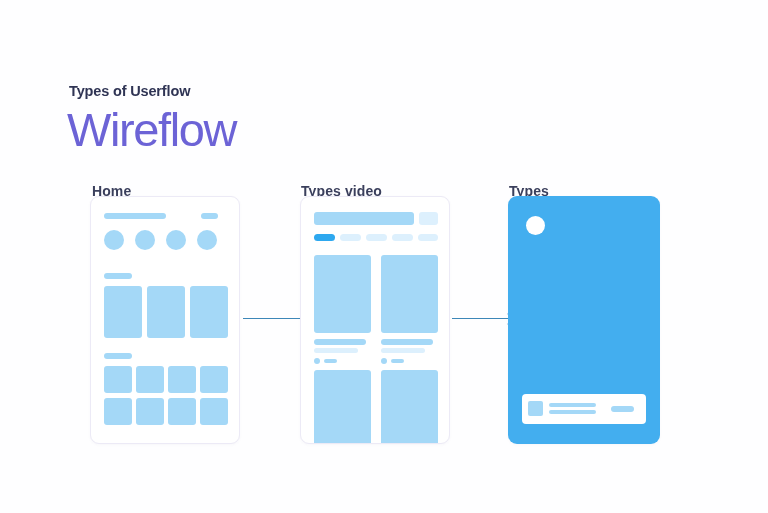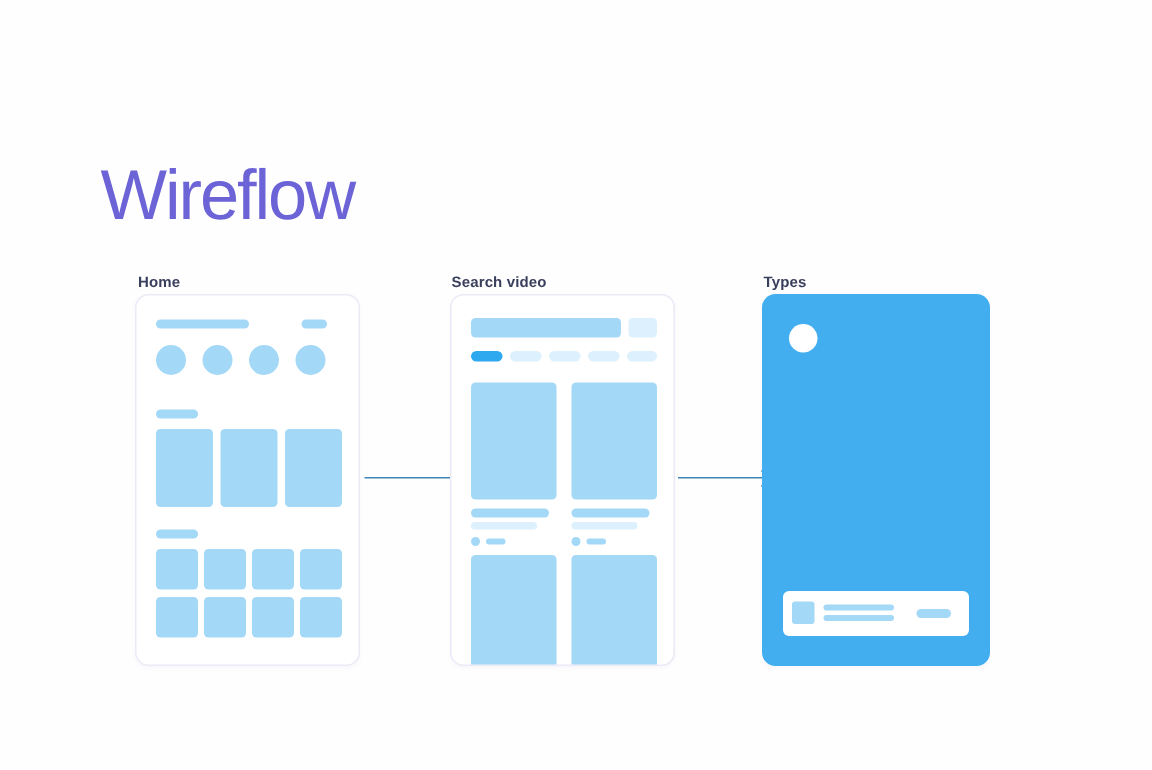--- a/index.html
+++ b/index.html
@@ -41,21 +41,21 @@
     line-height: 52px;
     font-weight: 400;
     letter-spacing: -1.4px;
     color: #6c63d6;
     white-space: nowrap;
   }
 
   
   .card-label {
     position: absolute;
-    font-size: 10px;
+    font-size: 14px;
     font-weight: 700;
     letter-spacing: 0.1px;
     color: #3a3f5c;
     white-space: nowrap;
   }
   .screen {
     position: absolute;
     box-sizing: border-box;
     background: #ffffff;
     border: 1px solid #eceaf6;
@@ -125,20 +125,21 @@
     width: 124px; height: 30px;
     background: #ffffff;
     border-radius: 4px;
   }
 </style>
 </head>
 <body>
 
 <div class="stage">
 
+  <div class="eyebrow">Types of Userflow</div>
   <div class="bigtitle">Wireflow</div>
 
   <div class="card-label" id="label-home">Home</div>
   <div class="screen" id="screen-home">
 
     <div class="blk pill" style="left:13px;top:16px;width:62px;height:6px;"></div>
     <div class="blk pill" style="left:110px;top:16px;width:17px;height:6px;"></div>
 
     <div class="blk circle" style="left:13px;top:33px;width:20px;height:20px;"></div>
     <div class="blk circle" style="left:44px;top:33px;width:20px;height:20px;"></div>
@@ -162,21 +163,21 @@
     <div class="blk r3" style="left:45px;top:201px;width:28px;height:27px;"></div>
     <div class="blk r3" style="left:77px;top:201px;width:28px;height:27px;"></div>
     <div class="blk r3" style="left:109px;top:201px;width:28px;height:27px;"></div>
   </div>
 
   <div class="arrow" id="arrow-1">
     <div class="line"></div>
     <div class="head"></div>
   </div>
 
-  <div class="card-label" id="label-search">Search video</div>
+  <div class="card-label" id="label-search">Types video</div>
   <div class="screen" id="screen-search">
 
     <div class="blk r3" style="left:13px;top:15px;width:100px;height:13px;"></div>
     <div class="blk soft r3" style="left:118px;top:15px;width:19px;height:13px;"></div>
 
     <div class="blk deep pill" style="left:13px;top:37px;width:21px;height:7px;"></div>
     <div class="blk soft pill" style="left:39px;top:37px;width:21px;height:7px;"></div>
     <div class="blk soft pill" style="left:65px;top:37px;width:21px;height:7px;"></div>
     <div class="blk soft pill" style="left:91px;top:37px;width:21px;height:7px;"></div>
     <div class="blk soft pill" style="left:117px;top:37px;width:20px;height:7px;"></div>

